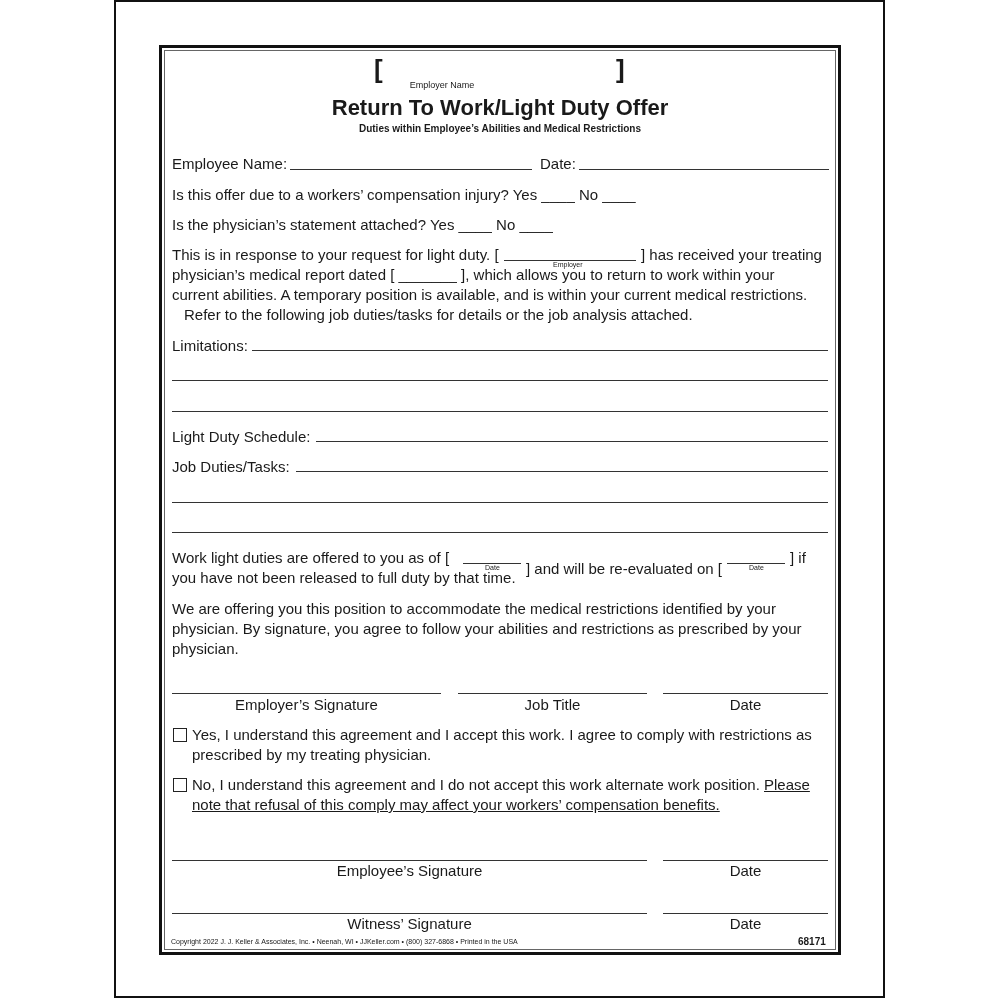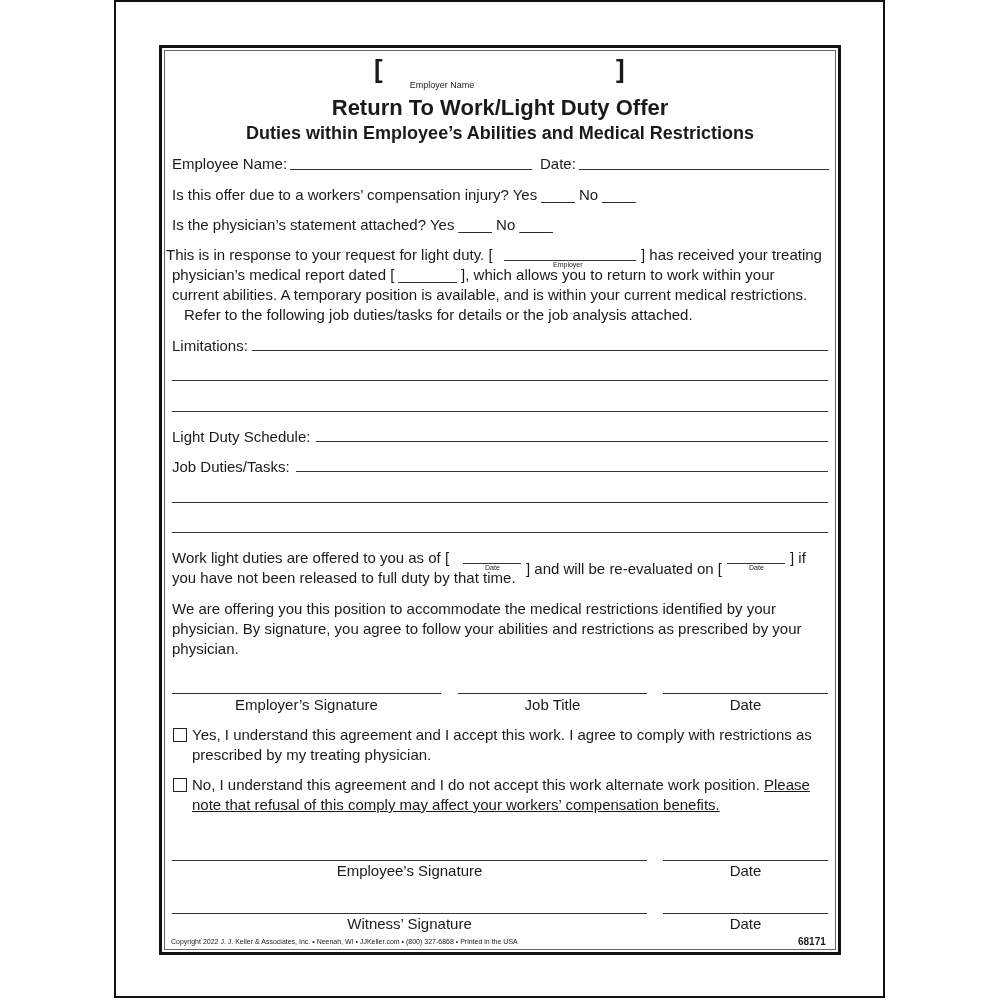--- a/index.html
+++ b/index.html
@@ -22,31 +22,31 @@
 
 <div class="form">
   <div class="form-inner"></div>
 </div>
 
 <span class="abs bracket" style="left:374px; top:54px;">[</span>
 <span class="abs bracket" style="left:616px; top:54px;">]</span>
 <div class="abs" style="left:160px; width:680px; top:59px; height:22px;"></div>
 <div class="abs center" style="left:160px; width:564px; top:80px; font-size:9px;">Employer Name</div>
 <div class="abs center" style="left:160px; width:680px; top:95px; font-size:22px; font-weight:bold;">Return To Work/Light Duty Offer</div>
-<div class="abs center" style="left:160px; width:680px; top:123px; font-size:18px; font-weight:bold;">Duties within Employee’s Abilities and Medical Restrictions</div>
+<div class="abs center" style="left:160px; width:680px; top:123px; font-size:10px; font-weight:bold;">Duties within Employee’s Abilities and Medical Restrictions</div>
 
 <span class="abs t15" style="left:172px; top:155px;">Employee Name:</span>
 <div class="line" style="left:290px; width:242px; top:169px;"></div>
 <span class="abs t15" style="left:540px; top:155px;">Date:</span>
 <div class="line" style="left:579px; width:250px; top:169px;"></div>
 
 <span class="abs t15" style="left:172px; top:186px;">Is this offer due to a workers’ compensation injury?  Yes ____  No ____</span>
 <span class="abs t15" style="left:172px; top:216px;">Is the physician’s statement attached?  Yes ____  No ____</span>
 
-<span class="abs t15" style="left:166px; top:246px;text-align:right;">This is in response to your request for light duty. [</span>
+<span class="abs t15" style="left:172px; top:246px;text-align:right;">This is in response to your request for light duty. [</span>
 <div class="line" style="left:504px; width:132px; top:260px;"></div>
 <span class="abs" style="left:553px; top:261px; font-size:7px;">Employer</span>
 <span class="abs t15" style="left:641px; top:246px;">] has received your treating</span>
 <span class="abs t15" style="left:172px; top:266px;">physician’s medical report dated [ _______ ], which allows you to return to work within your</span>
 <span class="abs t15" style="left:172px; top:286px;">current abilities. A temporary position is available, and is within your current medical restrictions.</span>
 <span class="abs t15" style="left:184px; top:306px;">Refer to the following job duties/tasks for details or the job analysis attached.</span>
 
 <span class="abs t15" style="left:172px; top:337px;">Limitations:</span>
 <div class="line" style="left:252px; width:576px; top:350px;"></div>
 <div class="line" style="left:172px; width:656px; top:380px;"></div>

